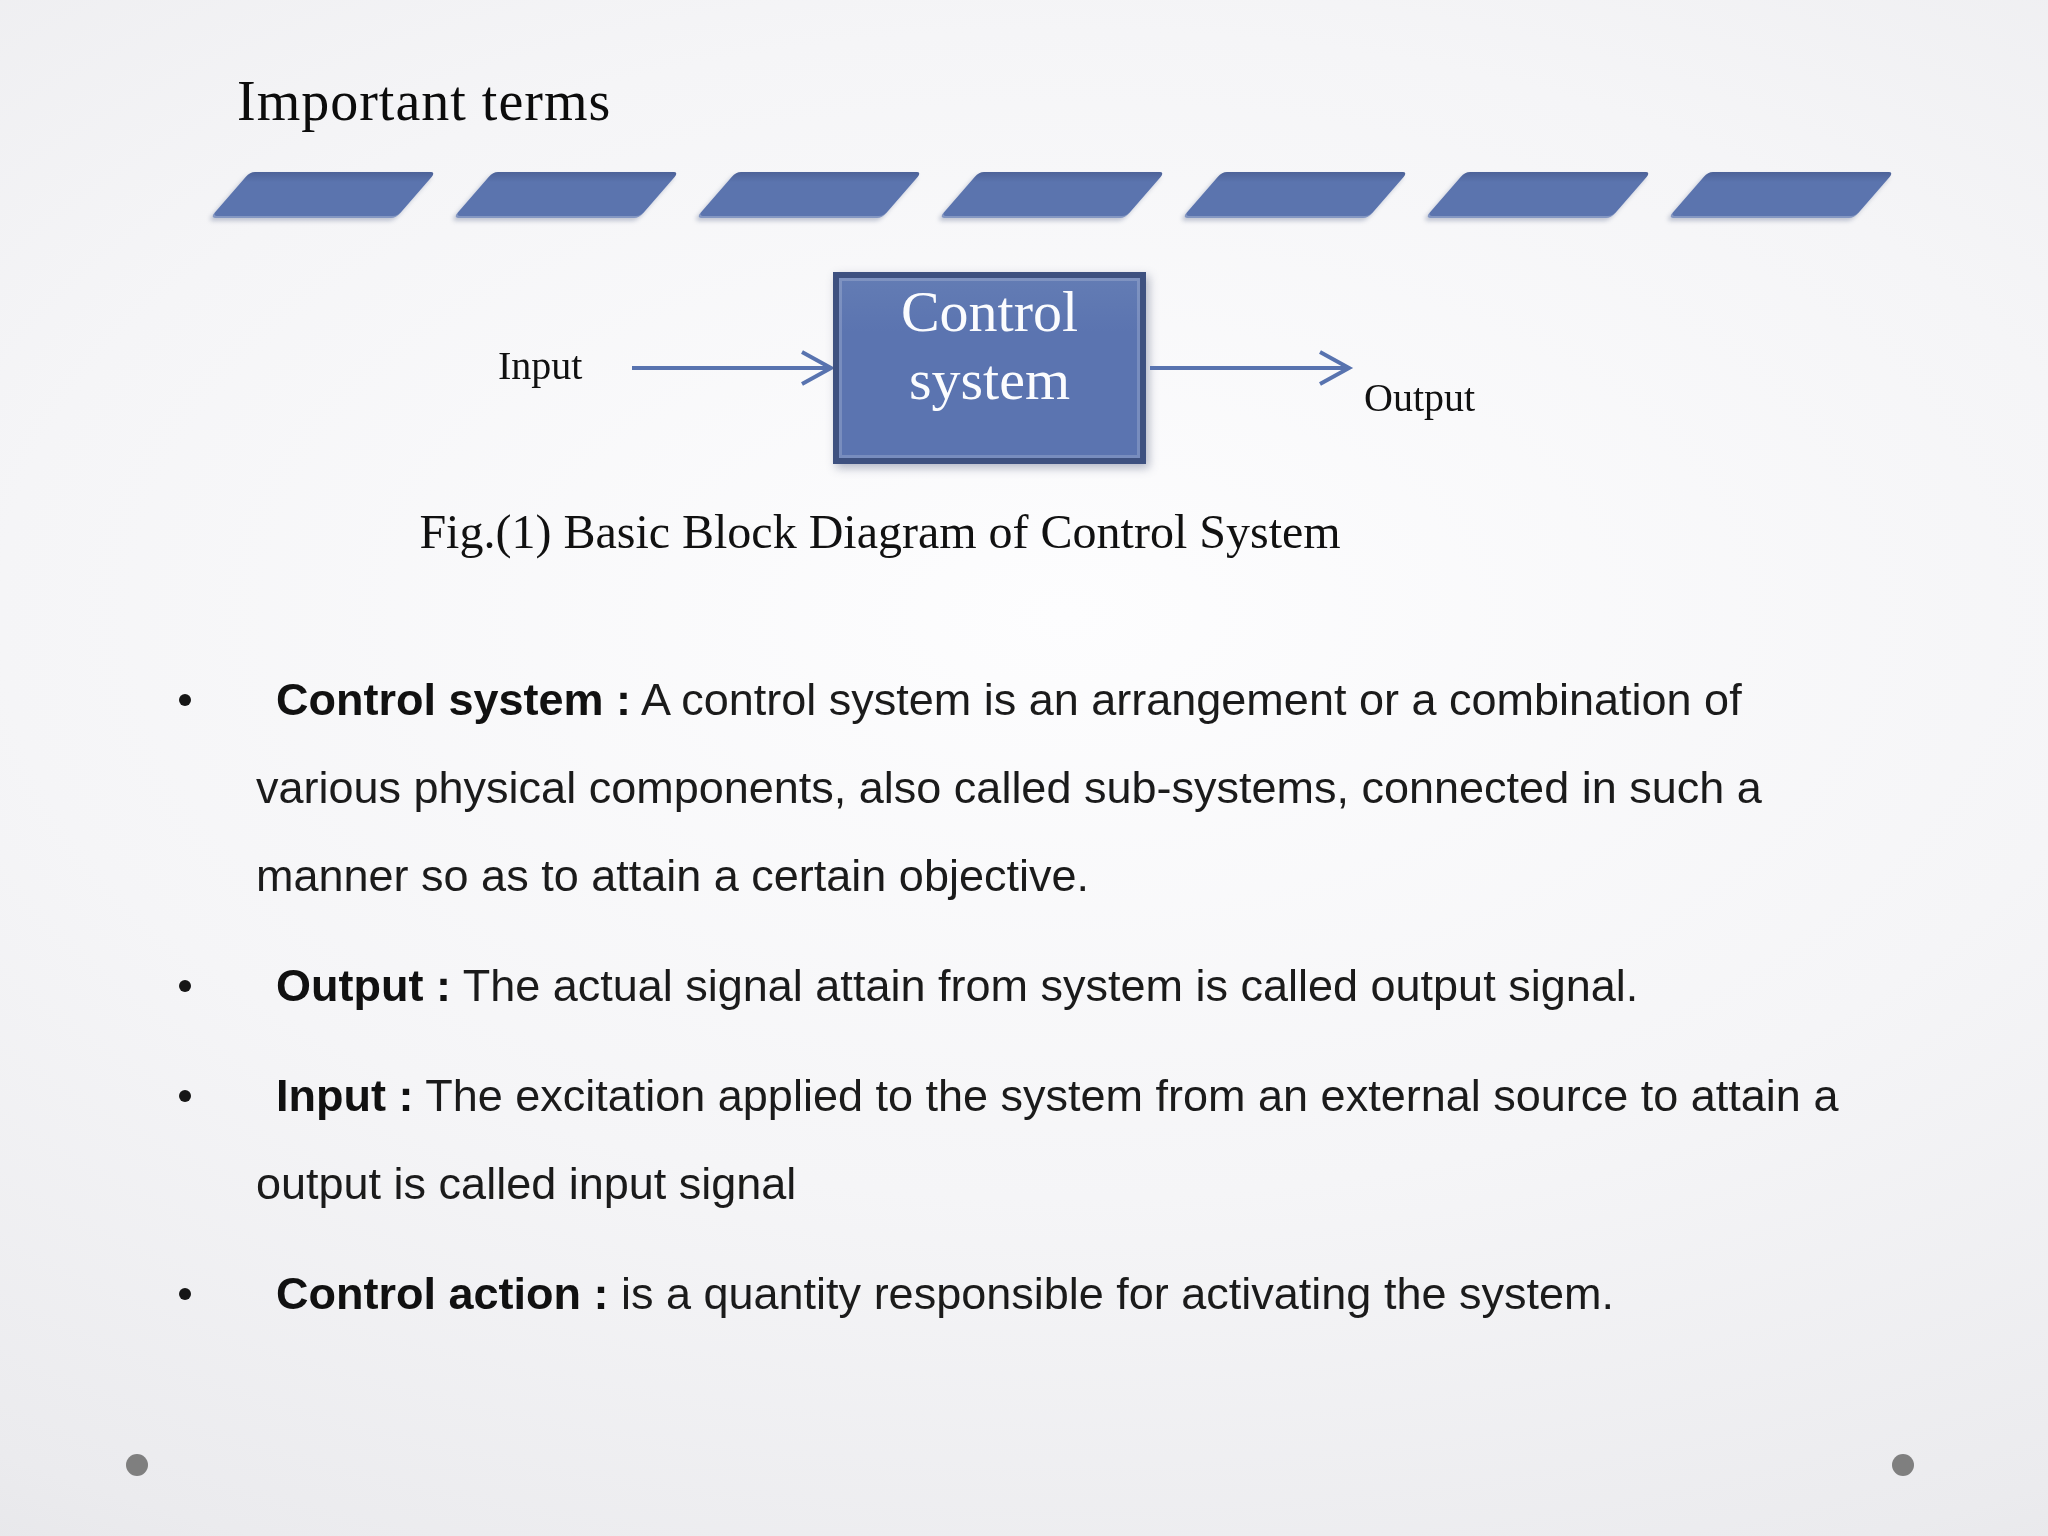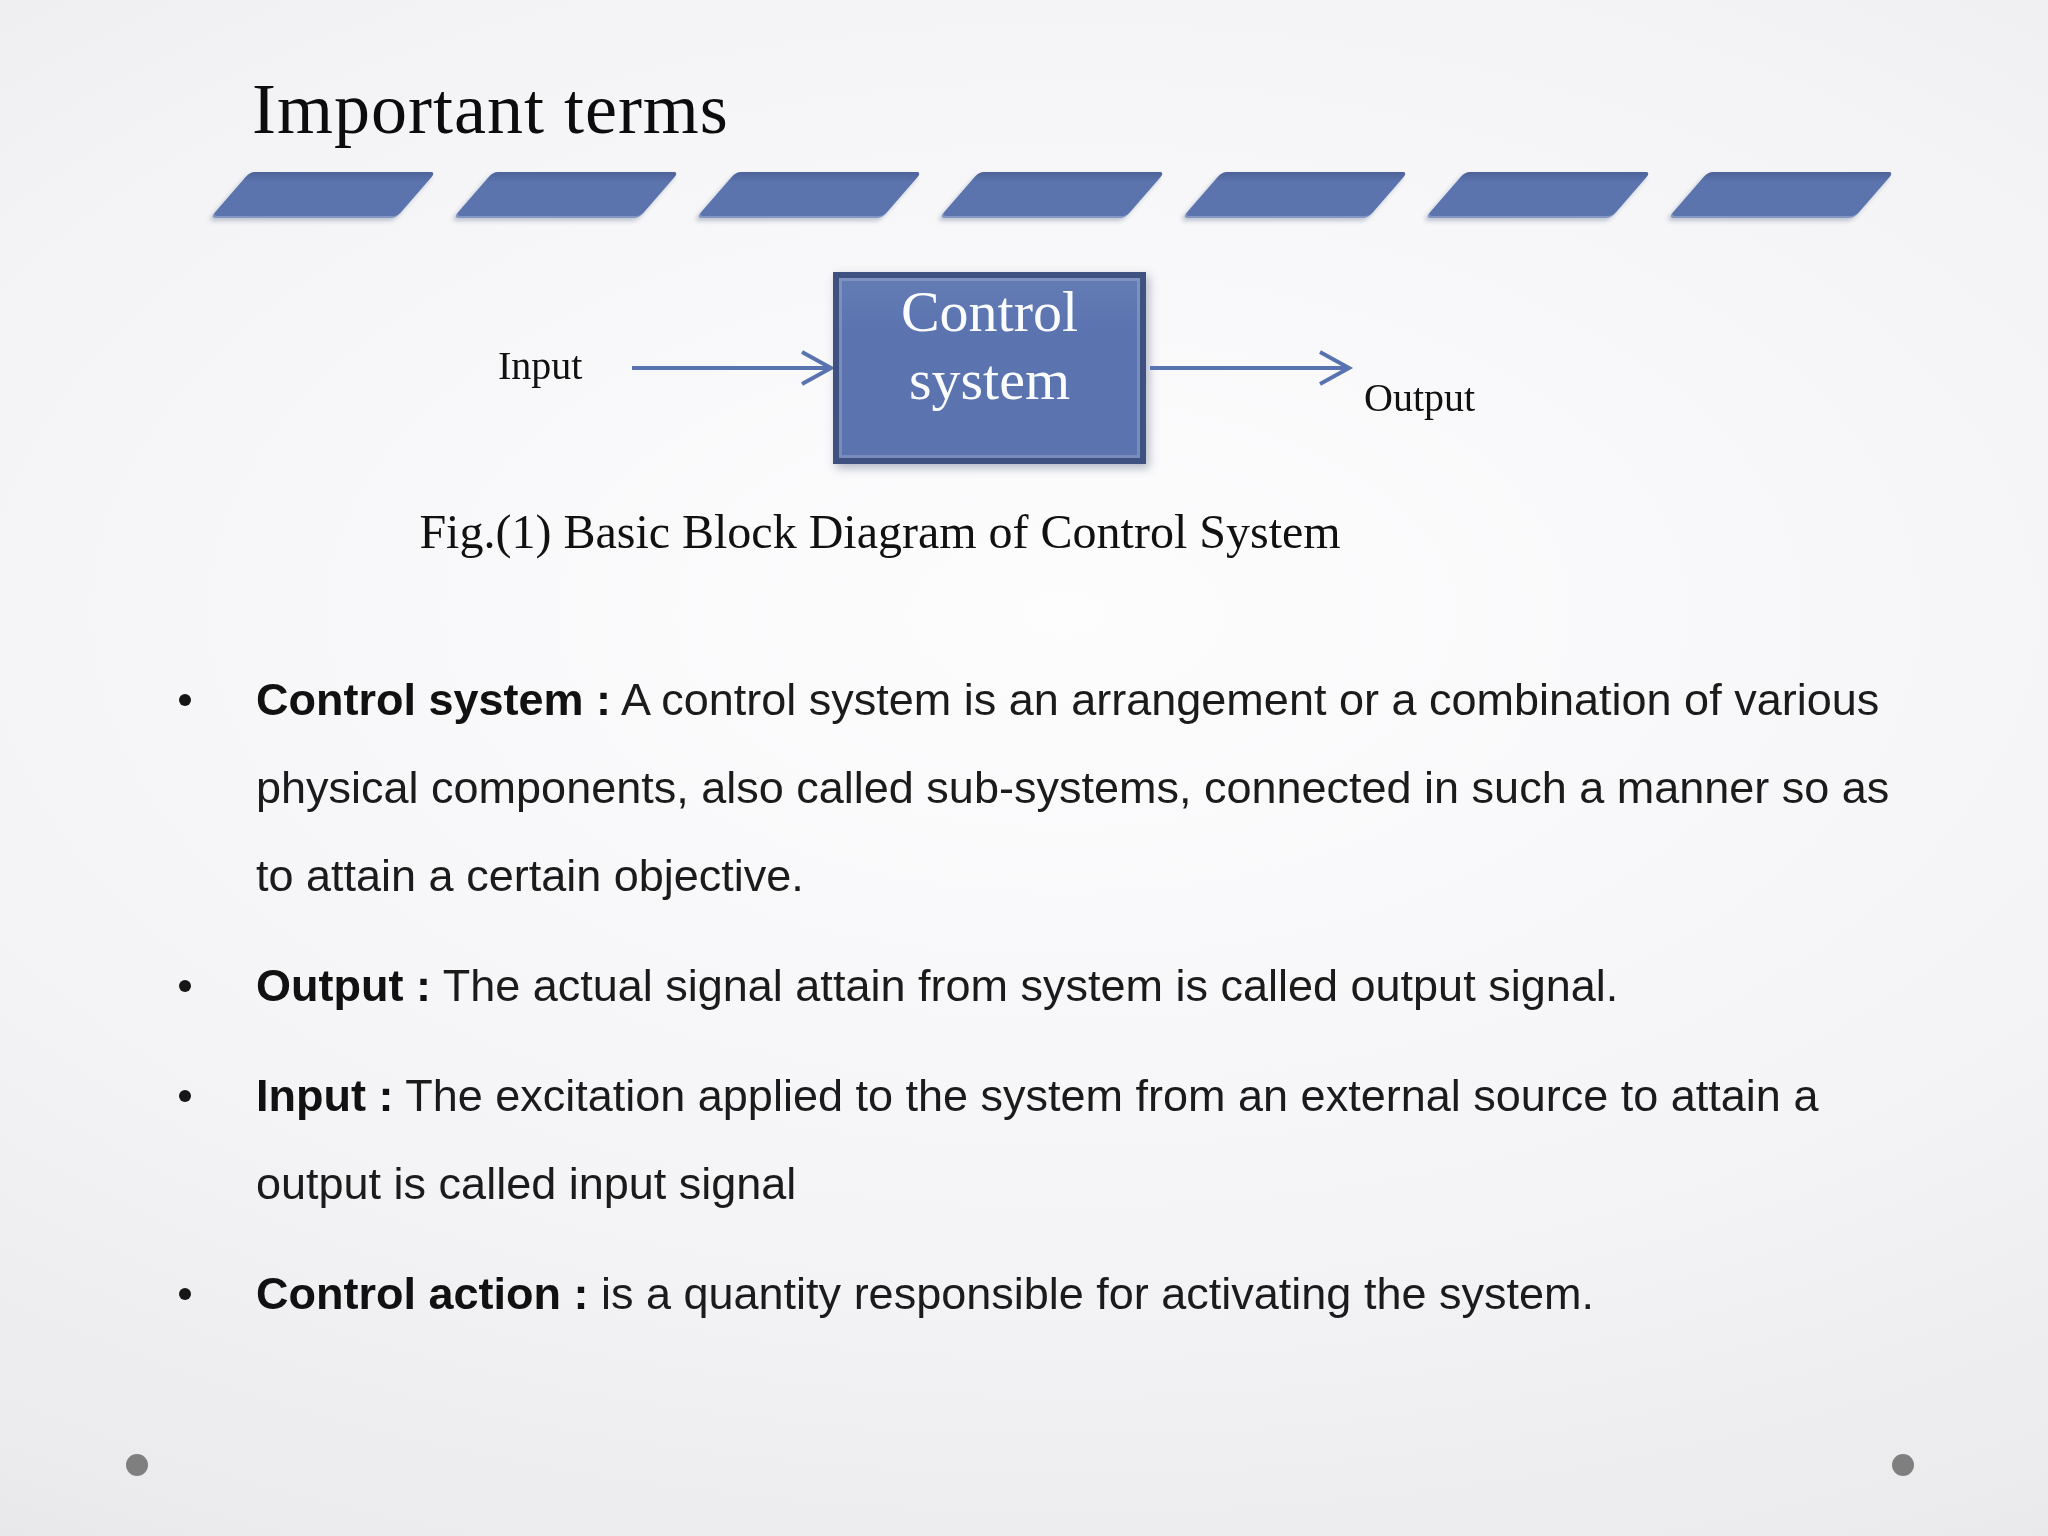--- a/index.html
+++ b/index.html
@@ -8,23 +8,23 @@
     width:2048px; height:1536px;
     overflow:hidden;
     background: radial-gradient(ellipse 130% 95% at 52% 40%,
                 #fdfdfe 0%, #f5f5f7 40%, #ebebee 70%, #d9d9dd 100%);
     font-family:"Liberation Sans", sans-serif;
     color:#1b1b1b;
   }
 
   
   .title {
-    position:absolute; left:252px; top:72px;
+    position:absolute; left:237px; top:72px;
     font-family:"Liberation Serif", serif;
-    font-size:72px; line-height:1.05;
+    font-size:56px; line-height:1.05;
     color:#0c0c0c; letter-spacing:1px;
     white-space:nowrap;
   }
 
   
   .divider {
     position:absolute; left:230px; top:172px;
     display:flex; gap:57px;
   }
   .divider .seg {
@@ -84,21 +84,21 @@
   .bullet .marker { flex:none; width:77px; }
   .bullet .marker .dot {
     width:12px; height:12px; border-radius:50%;
     background:#161616; margin-top:38px;
   }
   .bullet .btext {
     flex:1; max-width:1640px;
     font-size:45px; line-height:88px;
     color:#1b1b1b;
   }
-  .bullet .term { font-weight:bold; color:#111; }
+  .bullet .term { font-weight:bold; color:#111;margin-left:20px; }
 
   
   .corner-dot {
     position:absolute; width:22px; height:22px;
     border-radius:50%; background:var(--dot-color);
     top:1454px;
   }
   .dot-left  { left:126px; }
   .dot-right { left:1892px; }
 </style>

